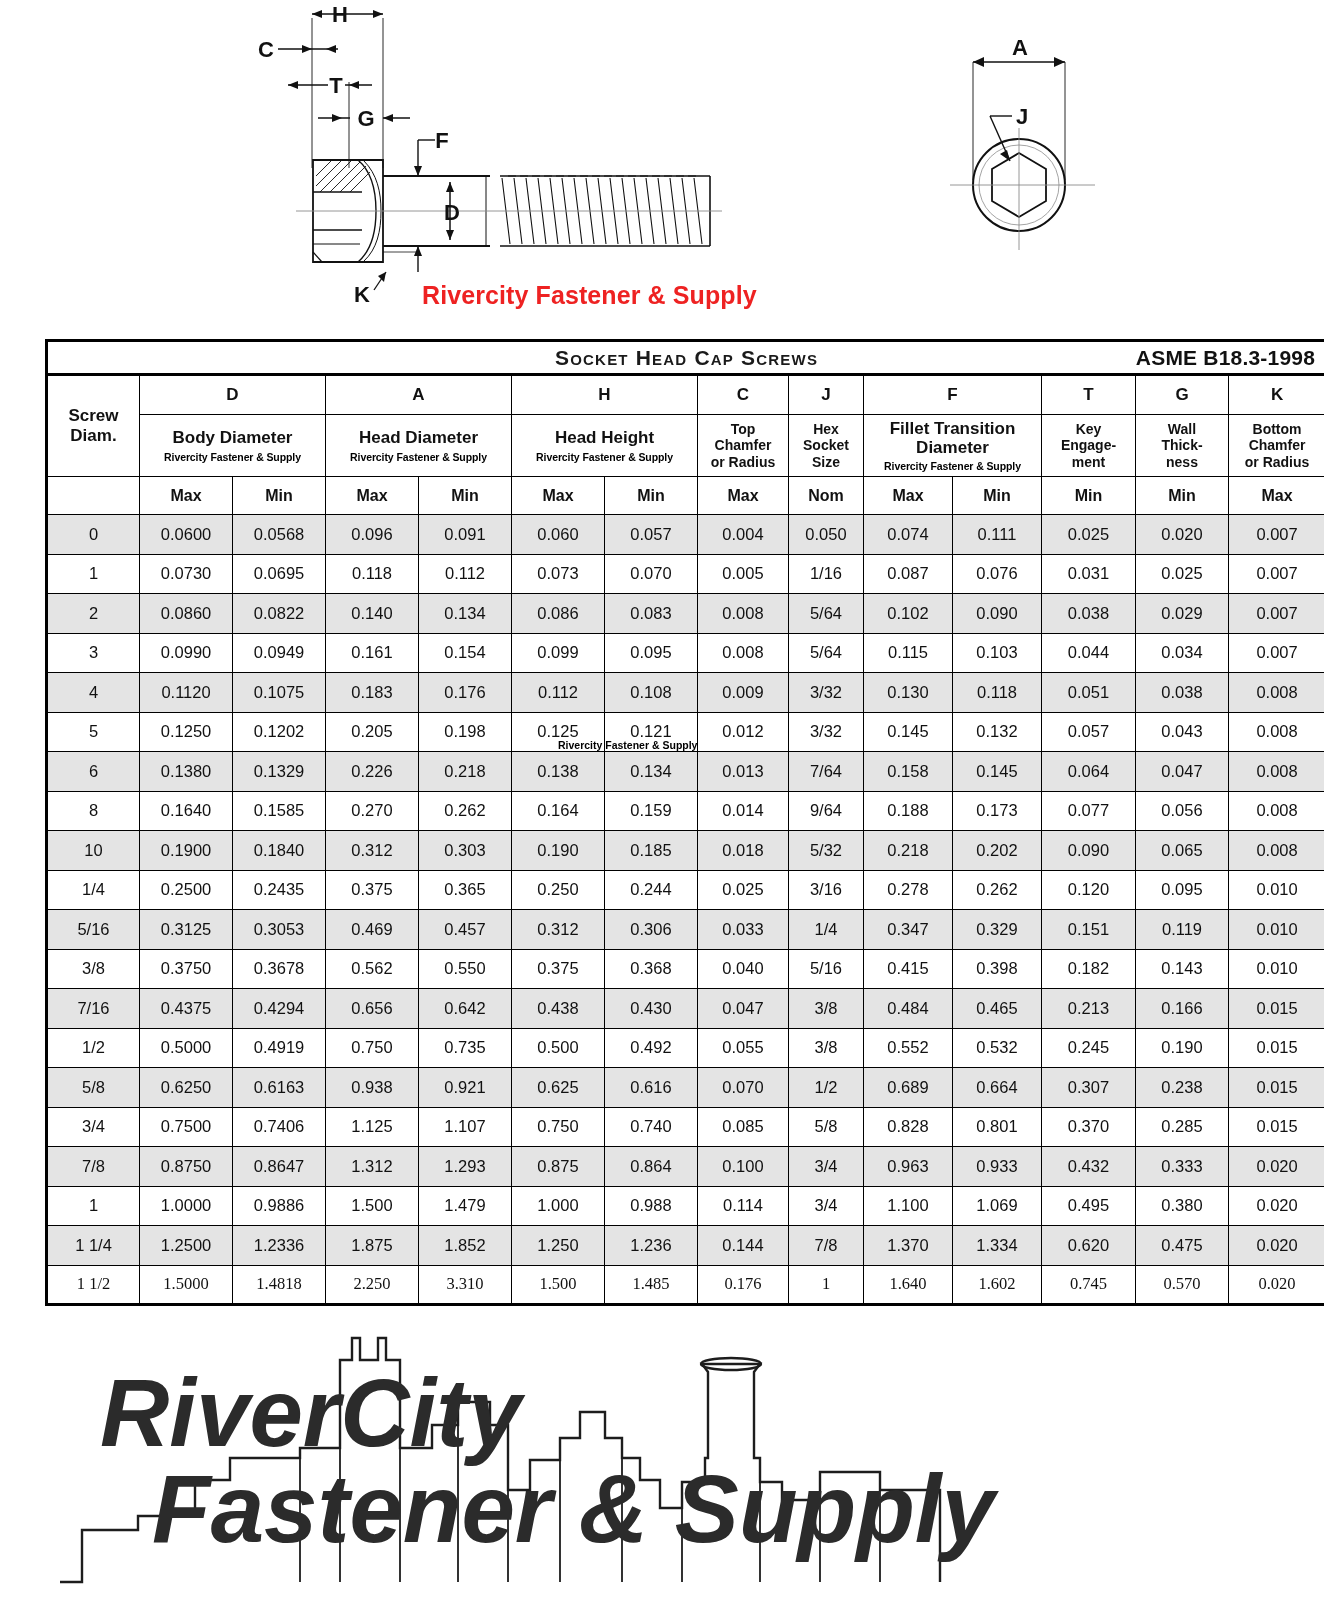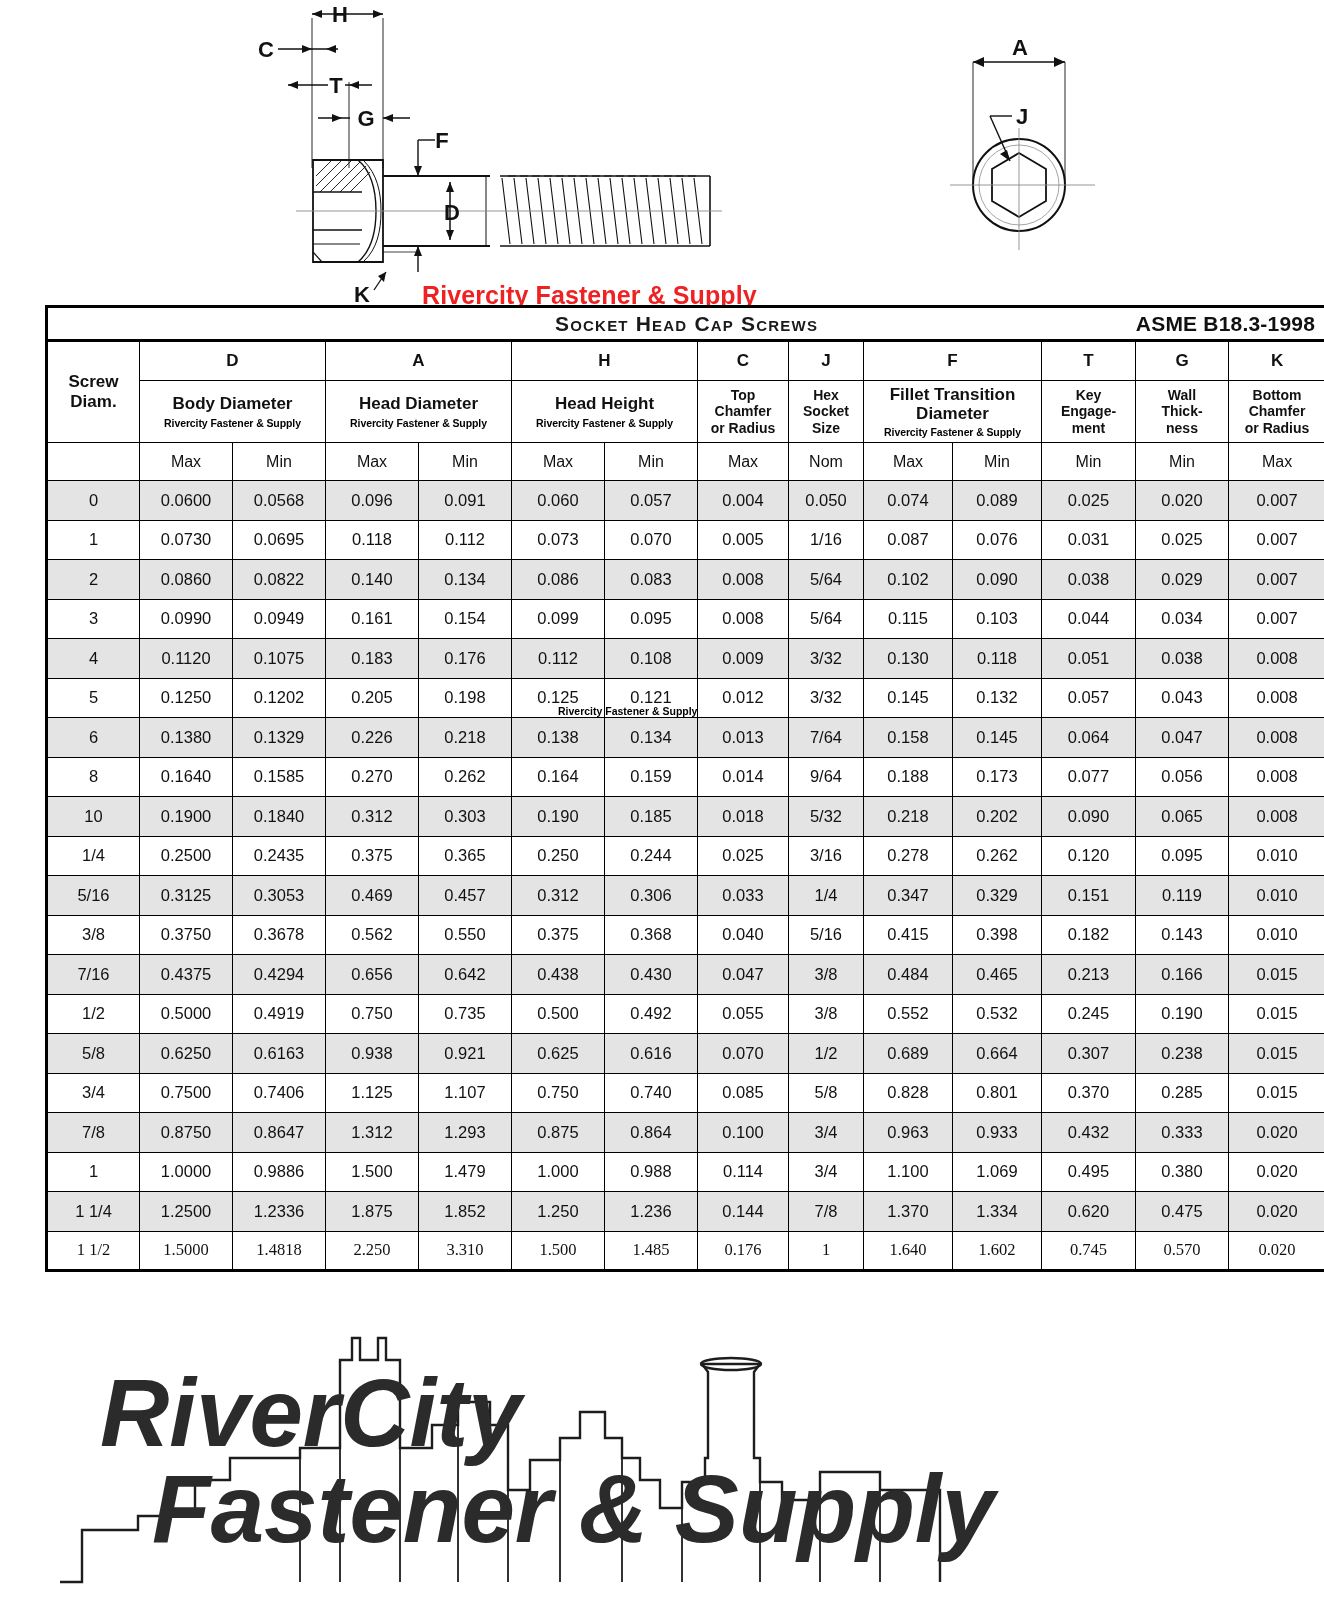--- a/index.html
+++ b/index.html
@@ -17,21 +17,21 @@
   #side-view-svg { position: absolute; left: 250px; top: 0px; }
   #end-view-svg  { position: absolute; left: 900px; top: 28px; }
 
   #brand-red {
     position: absolute; left: 422px; top: 281px;
     color: #ee2222; font-size: 25px; font-weight: bold;
     letter-spacing: 0.1px; white-space: nowrap;
   }
 
   
-  #table-wrap { position: absolute; left: 6px; top: 305px; width: 1280px; padding-left: 39px; }
+  #table-wrap { position: absolute; left: 6px; top: 339px; width: 1280px; padding-left: 39px; }
   table.spec {
     border-collapse: collapse;
     table-layout: fixed;
     width: 1280px;
     background: #fff;
   }
   table.spec td, table.spec th {
     border: 1.6px solid #000;
     text-align: center;
     vertical-align: middle;
@@ -69,21 +69,21 @@
   }
   .hdr-main.sm { font-size: 14px; line-height: 1.18; }
   .hdr-wm {
     display: block;
     font-size: 10.5px; font-weight: bold; color: #000;
     letter-spacing: -0.1px; margin-top: 3px; white-space: nowrap;
   }
   .screw-diam-cell { font-size: 17px; font-weight: bold; line-height: 1.2; }
 
   
-  .minmax-row td { height: 38px; font-size: 16px; font-weight: normal; }
+  .minmax-row td { height: 38px; font-size: 16px; font-weight: bold; }
 
   
   .data-row td { height: 39.5px; font-size: 16.5px; font-weight: normal; color: #1b1b1b; }
   .data-row.shaded td { background: #e4e4e4; }
   .data-row.plain td { background: #ffffff; }
 
   .thick-right { border-right: 3px solid #000 !important; }
   .thick-left  { border-left: 3px solid #000 !important; }
   .thick-bottom{ border-bottom: 3px solid #000 !important; font-family: Liberation Serif, serif; }
 
@@ -343,21 +343,21 @@
             <td class="thick-left">0</td>
             <td>0.0600</td>
             <td>0.0568</td>
             <td>0.096</td>
             <td>0.091</td>
             <td>0.060</td>
             <td>0.057</td>
             <td>0.004</td>
             <td>0.050</td>
             <td>0.074</td>
-            <td>0.089</td>
+            <td>0.111</td>
             <td>0.025</td>
             <td>0.020</td>
             <td class="thick-right">0.007</td>
           </tr>
           <tr class="data-row plain">
             <td class="thick-left">1</td>
             <td>0.0730</td>
             <td>0.0695</td>
             <td>0.118</td>
             <td>0.112</td>

